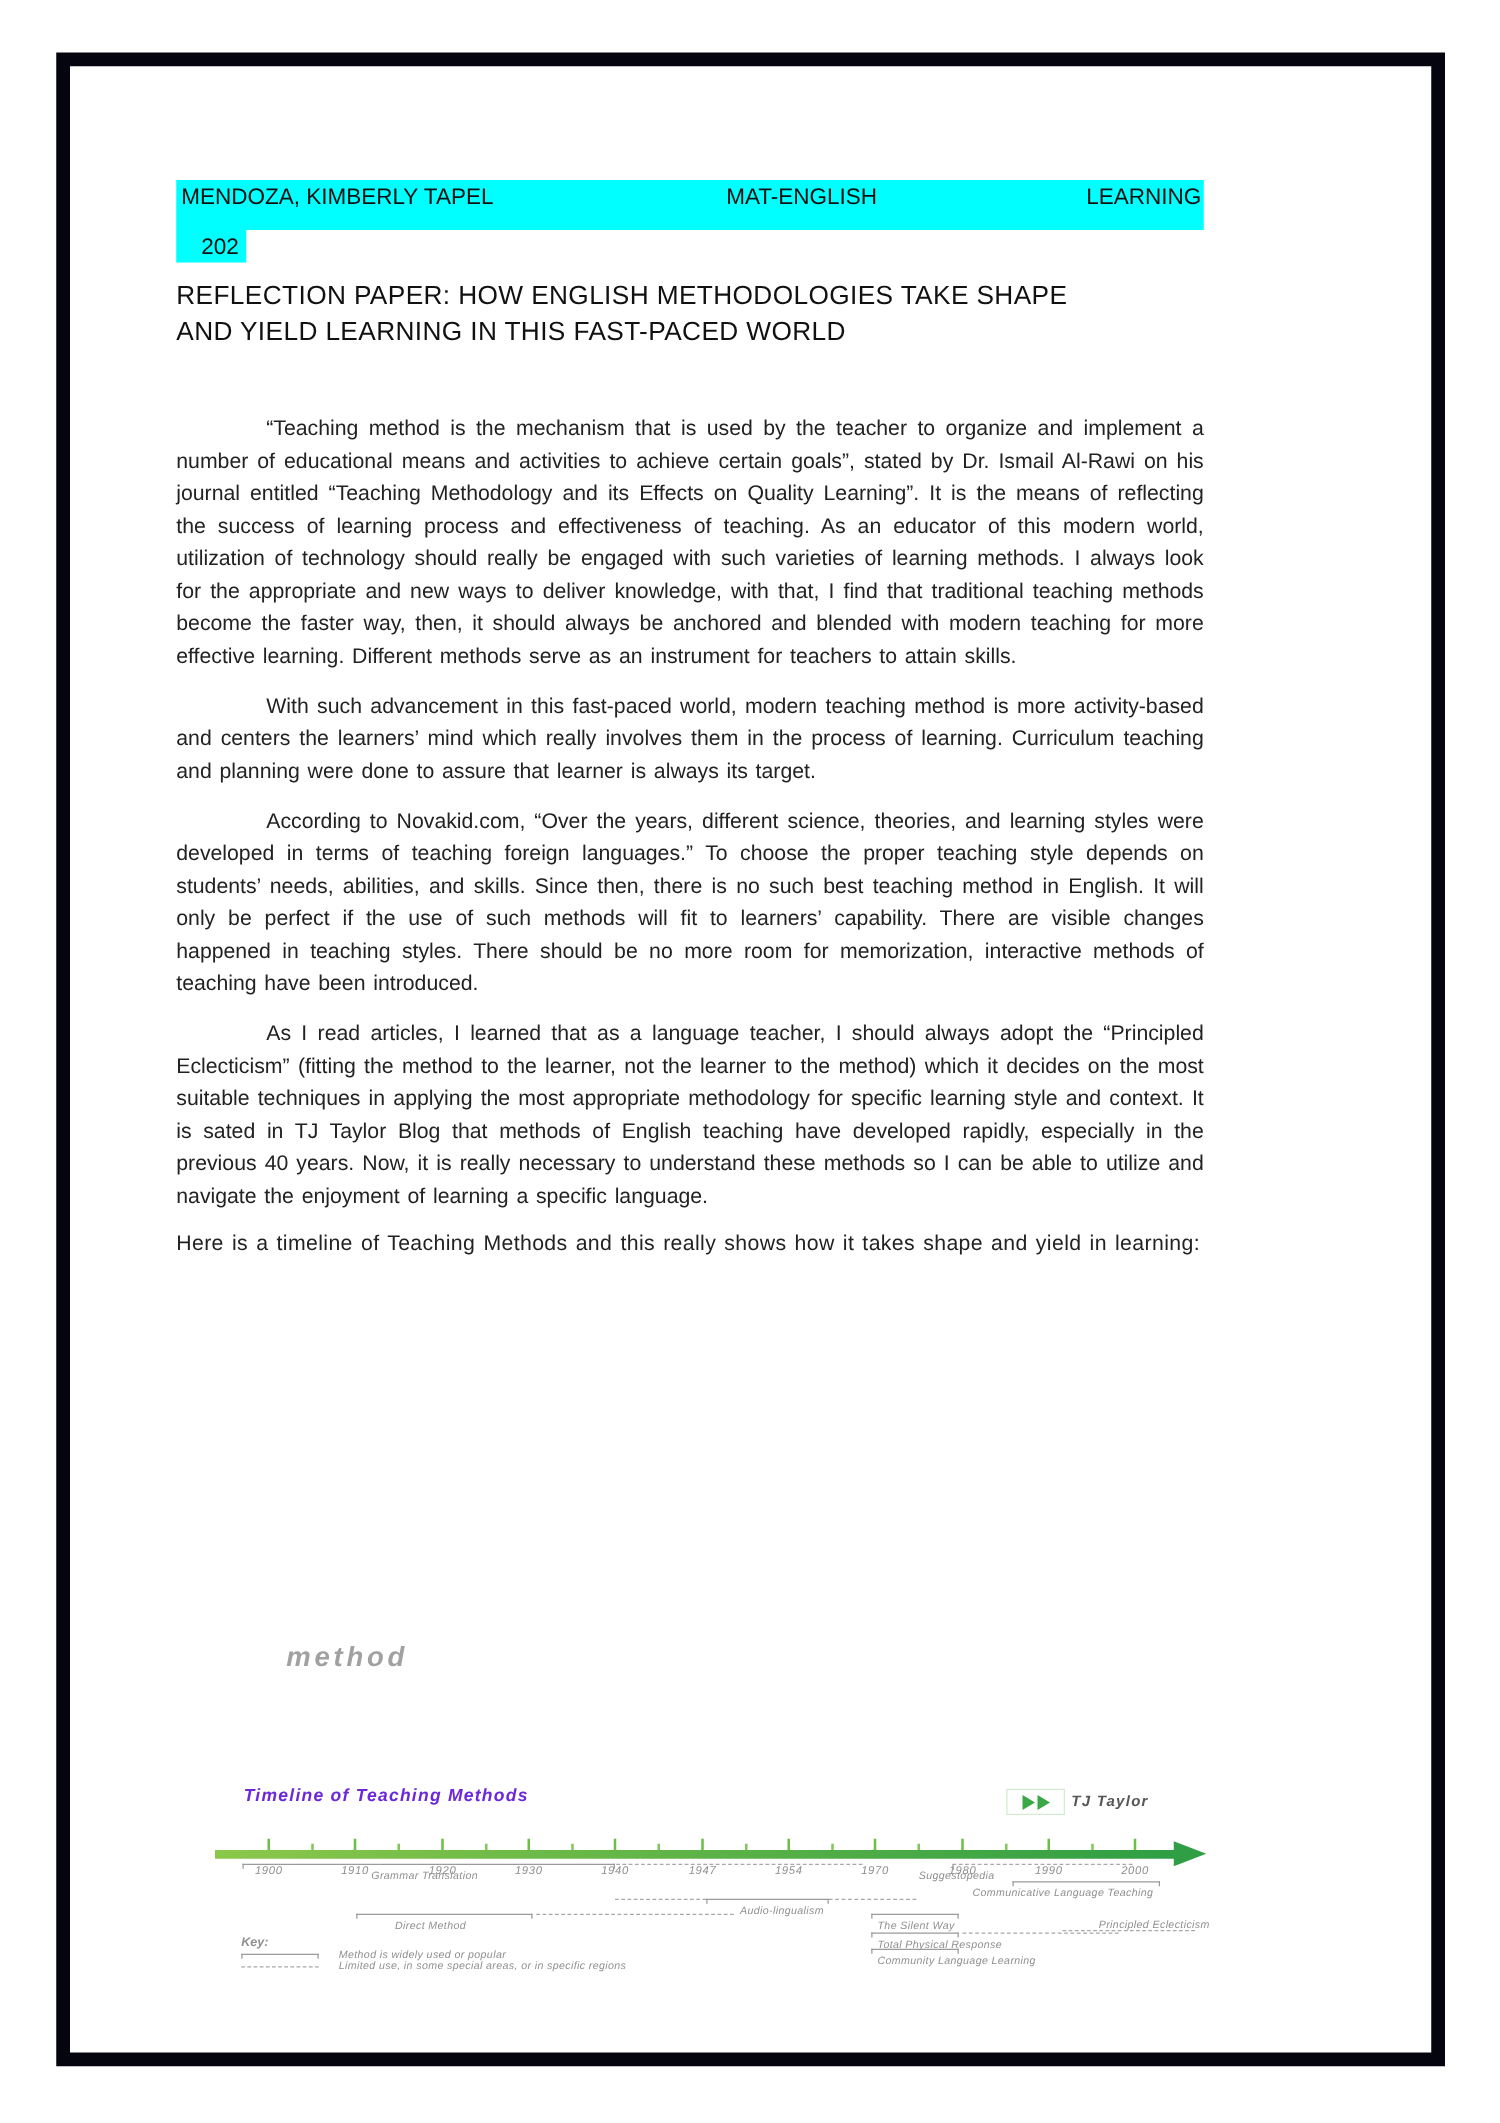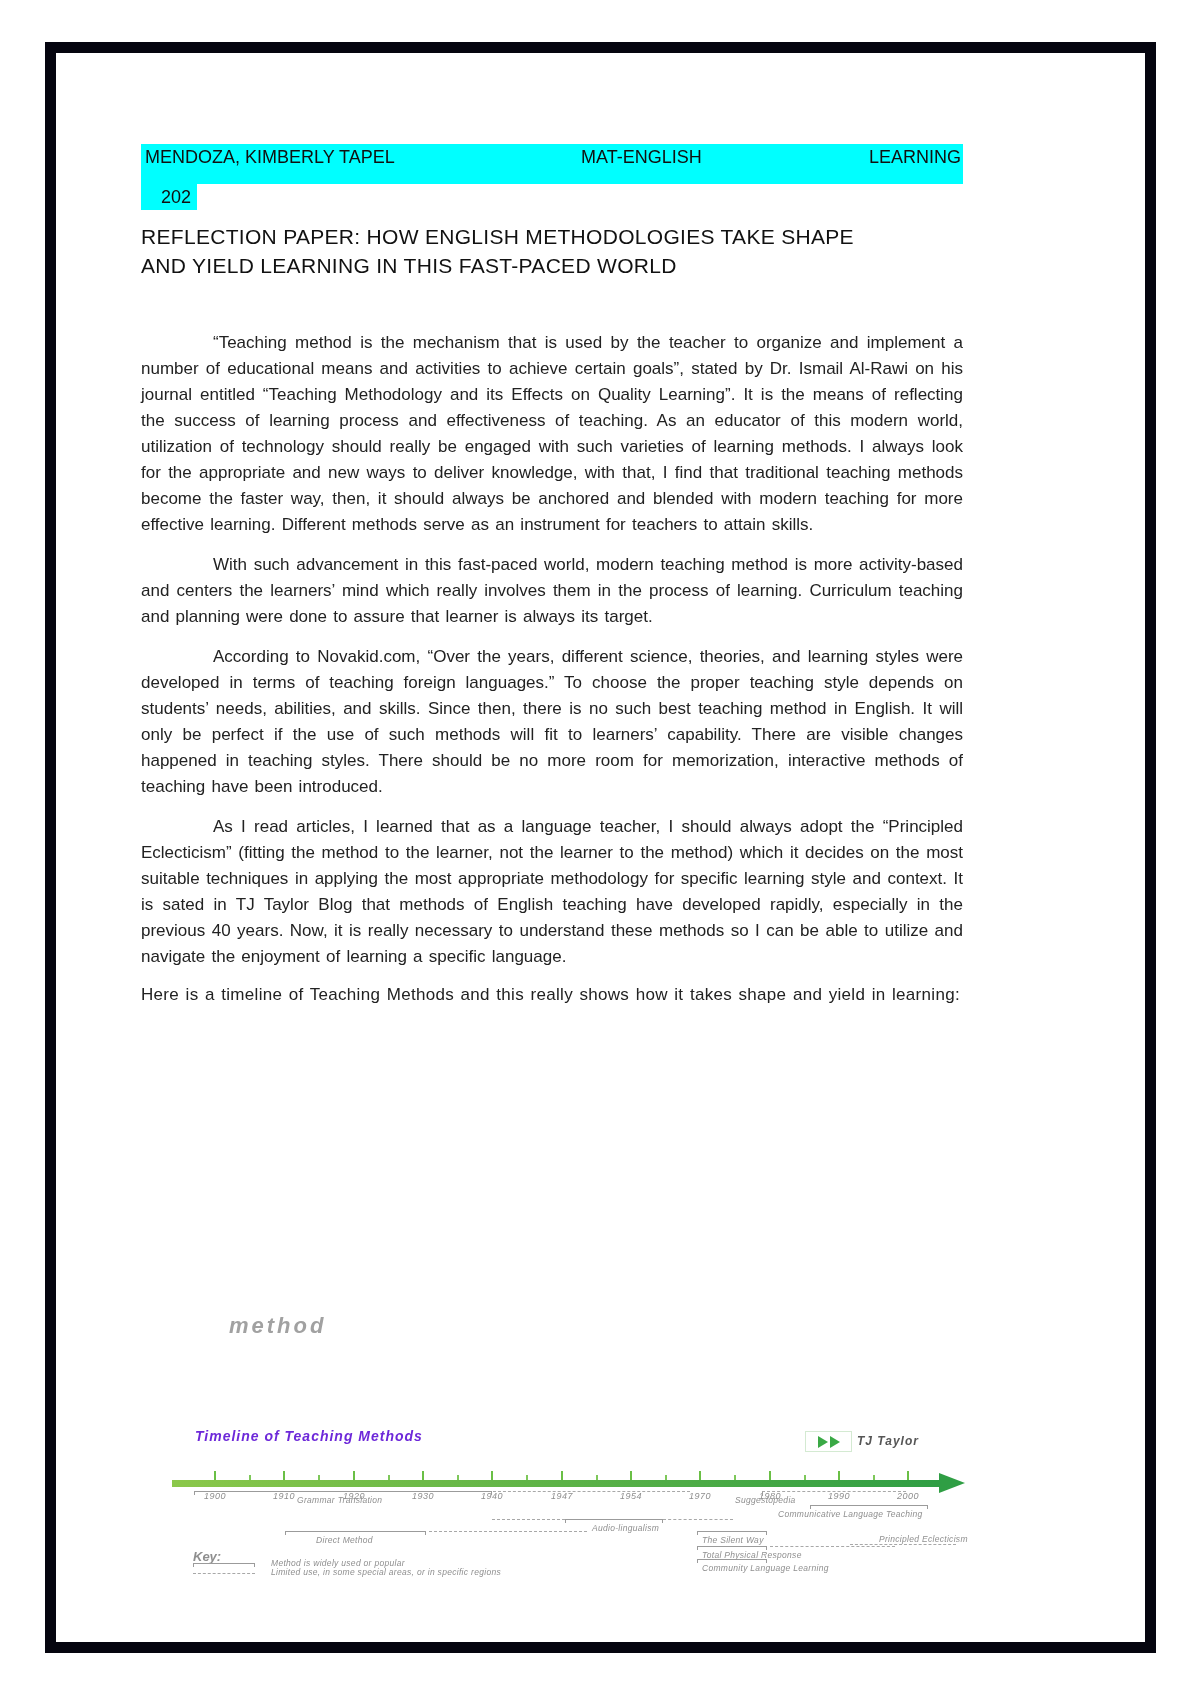--- a/index.html
+++ b/index.html
@@ -47,21 +47,21 @@
   .tl-arrow{position:absolute;left:798px;top:160px;width:0;height:0;
     border-top:10px solid transparent;border-bottom:10px solid transparent;border-left:26px solid #2f9e44;}
   .year{position:absolute;top:150px;width:40px;text-align:center;font-size:9px;color:#8e8e8e;letter-spacing:0.5px;margin-top:28px;}
   .tick{position:absolute;background:#6abf45;width:2px;height:9px;top:158px;}
   .tick.minor{width:2px;height:5px;top:162px;background:#7ec85a;}
   
   .seg-solid{position:absolute;height:4px;border-top:1px solid #9b9b9b;
     border-left:1px solid #9b9b9b;border-right:1px solid #9b9b9b;box-sizing:border-box;}
   .seg-dashed{position:absolute;height:0;border-top:1px dashed #a8a8a8;}
   .m-label{position:absolute;font-size:8.5px;color:#8f8f8f;white-space:nowrap;letter-spacing:0.3px;}
-  .key-label{position:absolute;font-size:13px;color:#8f8f8f;font-weight:bold;}
+  .key-label{position:absolute;font-size:10px;color:#8f8f8f;font-weight:bold;}
 </style>
 </head>
 <body>
 
 <div class="frame"></div>
 
 <div class="content">
 
   <div class="hdr">
     <div class="hdr-line1">

